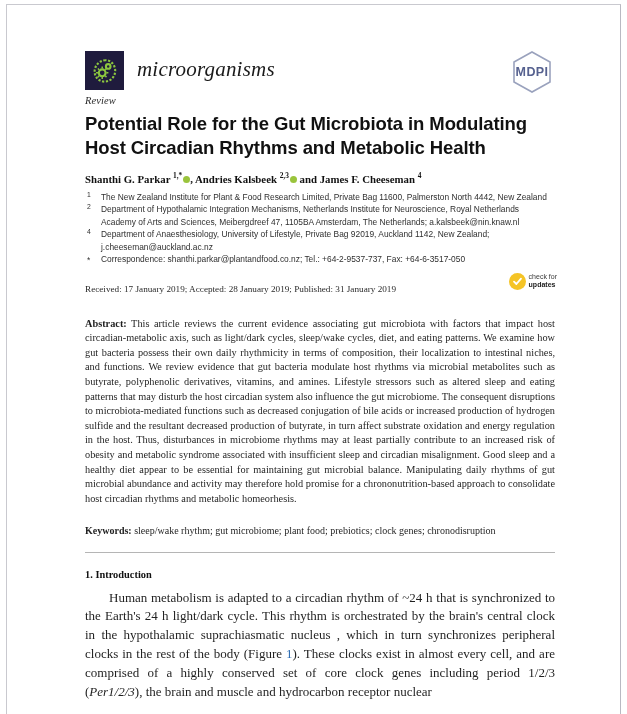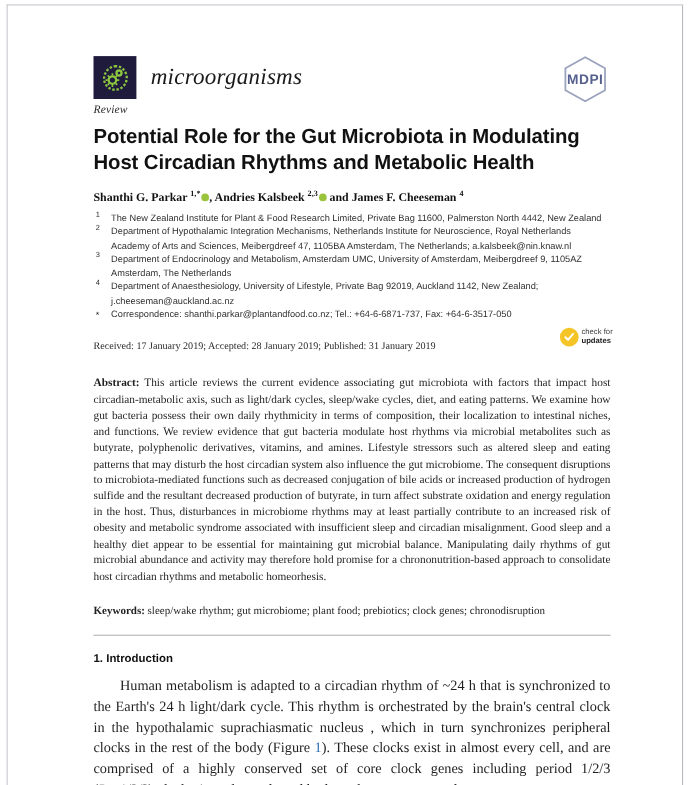--- a/index.html
+++ b/index.html
@@ -200,21 +200,21 @@
   .rule {
     margin-top: 14px;
     border-top: 1px solid #b5b5b5;
     width: 100%;
     height: 0;
   }
 
   
   .section-heading {
     margin-top: 16px;
-    font-family: Liberation Sans, sans-serif;
+    font-family: Liberation Serif, serif;
     font-weight: bold;
     font-size: 10.4px;
     color: #111;
   }
   .body-par {
     margin-top: 9px;
     font-family: "Liberation Serif", serif;
     font-size: 13px;
     line-height: 1.45;
     text-align: justify;
@@ -259,30 +259,26 @@
     <div class="affiliations">
         <div class="aff-row">
           <div class="aff-marker">1</div>
           <div class="aff-text">The New Zealand Institute for Plant &amp; Food Research Limited, Private Bag 11600, Palmerston North 4442, New Zealand</div>
         </div>
         <div class="aff-row">
           <div class="aff-marker">2</div>
           <div class="aff-text">Department of Hypothalamic Integration Mechanisms, Netherlands Institute for Neuroscience, Royal Netherlands Academy of Arts and Sciences, Meibergdreef 47, 1105BA Amsterdam, The Netherlands; a.kalsbeek@nin.knaw.nl</div>
         </div>
         <div class="aff-row">
-          <div class="aff-marker">3</div>
-          <div class="aff-text">Department of Endocrinology and Metabolism, Amsterdam UMC, University of Amsterdam, Meibergdreef 9, 1105AZ Amsterdam, The Netherlands</div>
-        </div>
-        <div class="aff-row">
           <div class="aff-marker">4</div>
           <div class="aff-text">Department of Anaesthesiology, University of Lifestyle, Private Bag 92019, Auckland 1142, New Zealand; j.cheeseman@auckland.ac.nz</div>
         </div>
         <div class="aff-row">
           <div class="aff-marker star">*</div>
-          <div class="aff-text">Correspondence: shanthi.parkar@plantandfood.co.nz; Tel.: +64-6-6871-737, Fax: +64-6-3517-050</div>
+          <div class="aff-text">Correspondence: shanthi.parkar@plantandfood.co.nz; Tel.: +64-2-9537-737, Fax: +64-6-3517-050</div>
         </div>
       </div>
 
     <div class="dates-row">
       <div class="dates">Received: 17 January 2019; Accepted: 28 January 2019; Published: 31 January 2019</div>
       <div class="crossmark">
         <div class="cm-circle">
           <svg width="11" height="11" viewBox="0 0 11 11">
             <path d="M2 5.6 L4.4 8 L9 2.6" fill="none" stroke="#ffffff" stroke-width="1.8" stroke-linecap="round" stroke-linejoin="round"></path>
           </svg>

